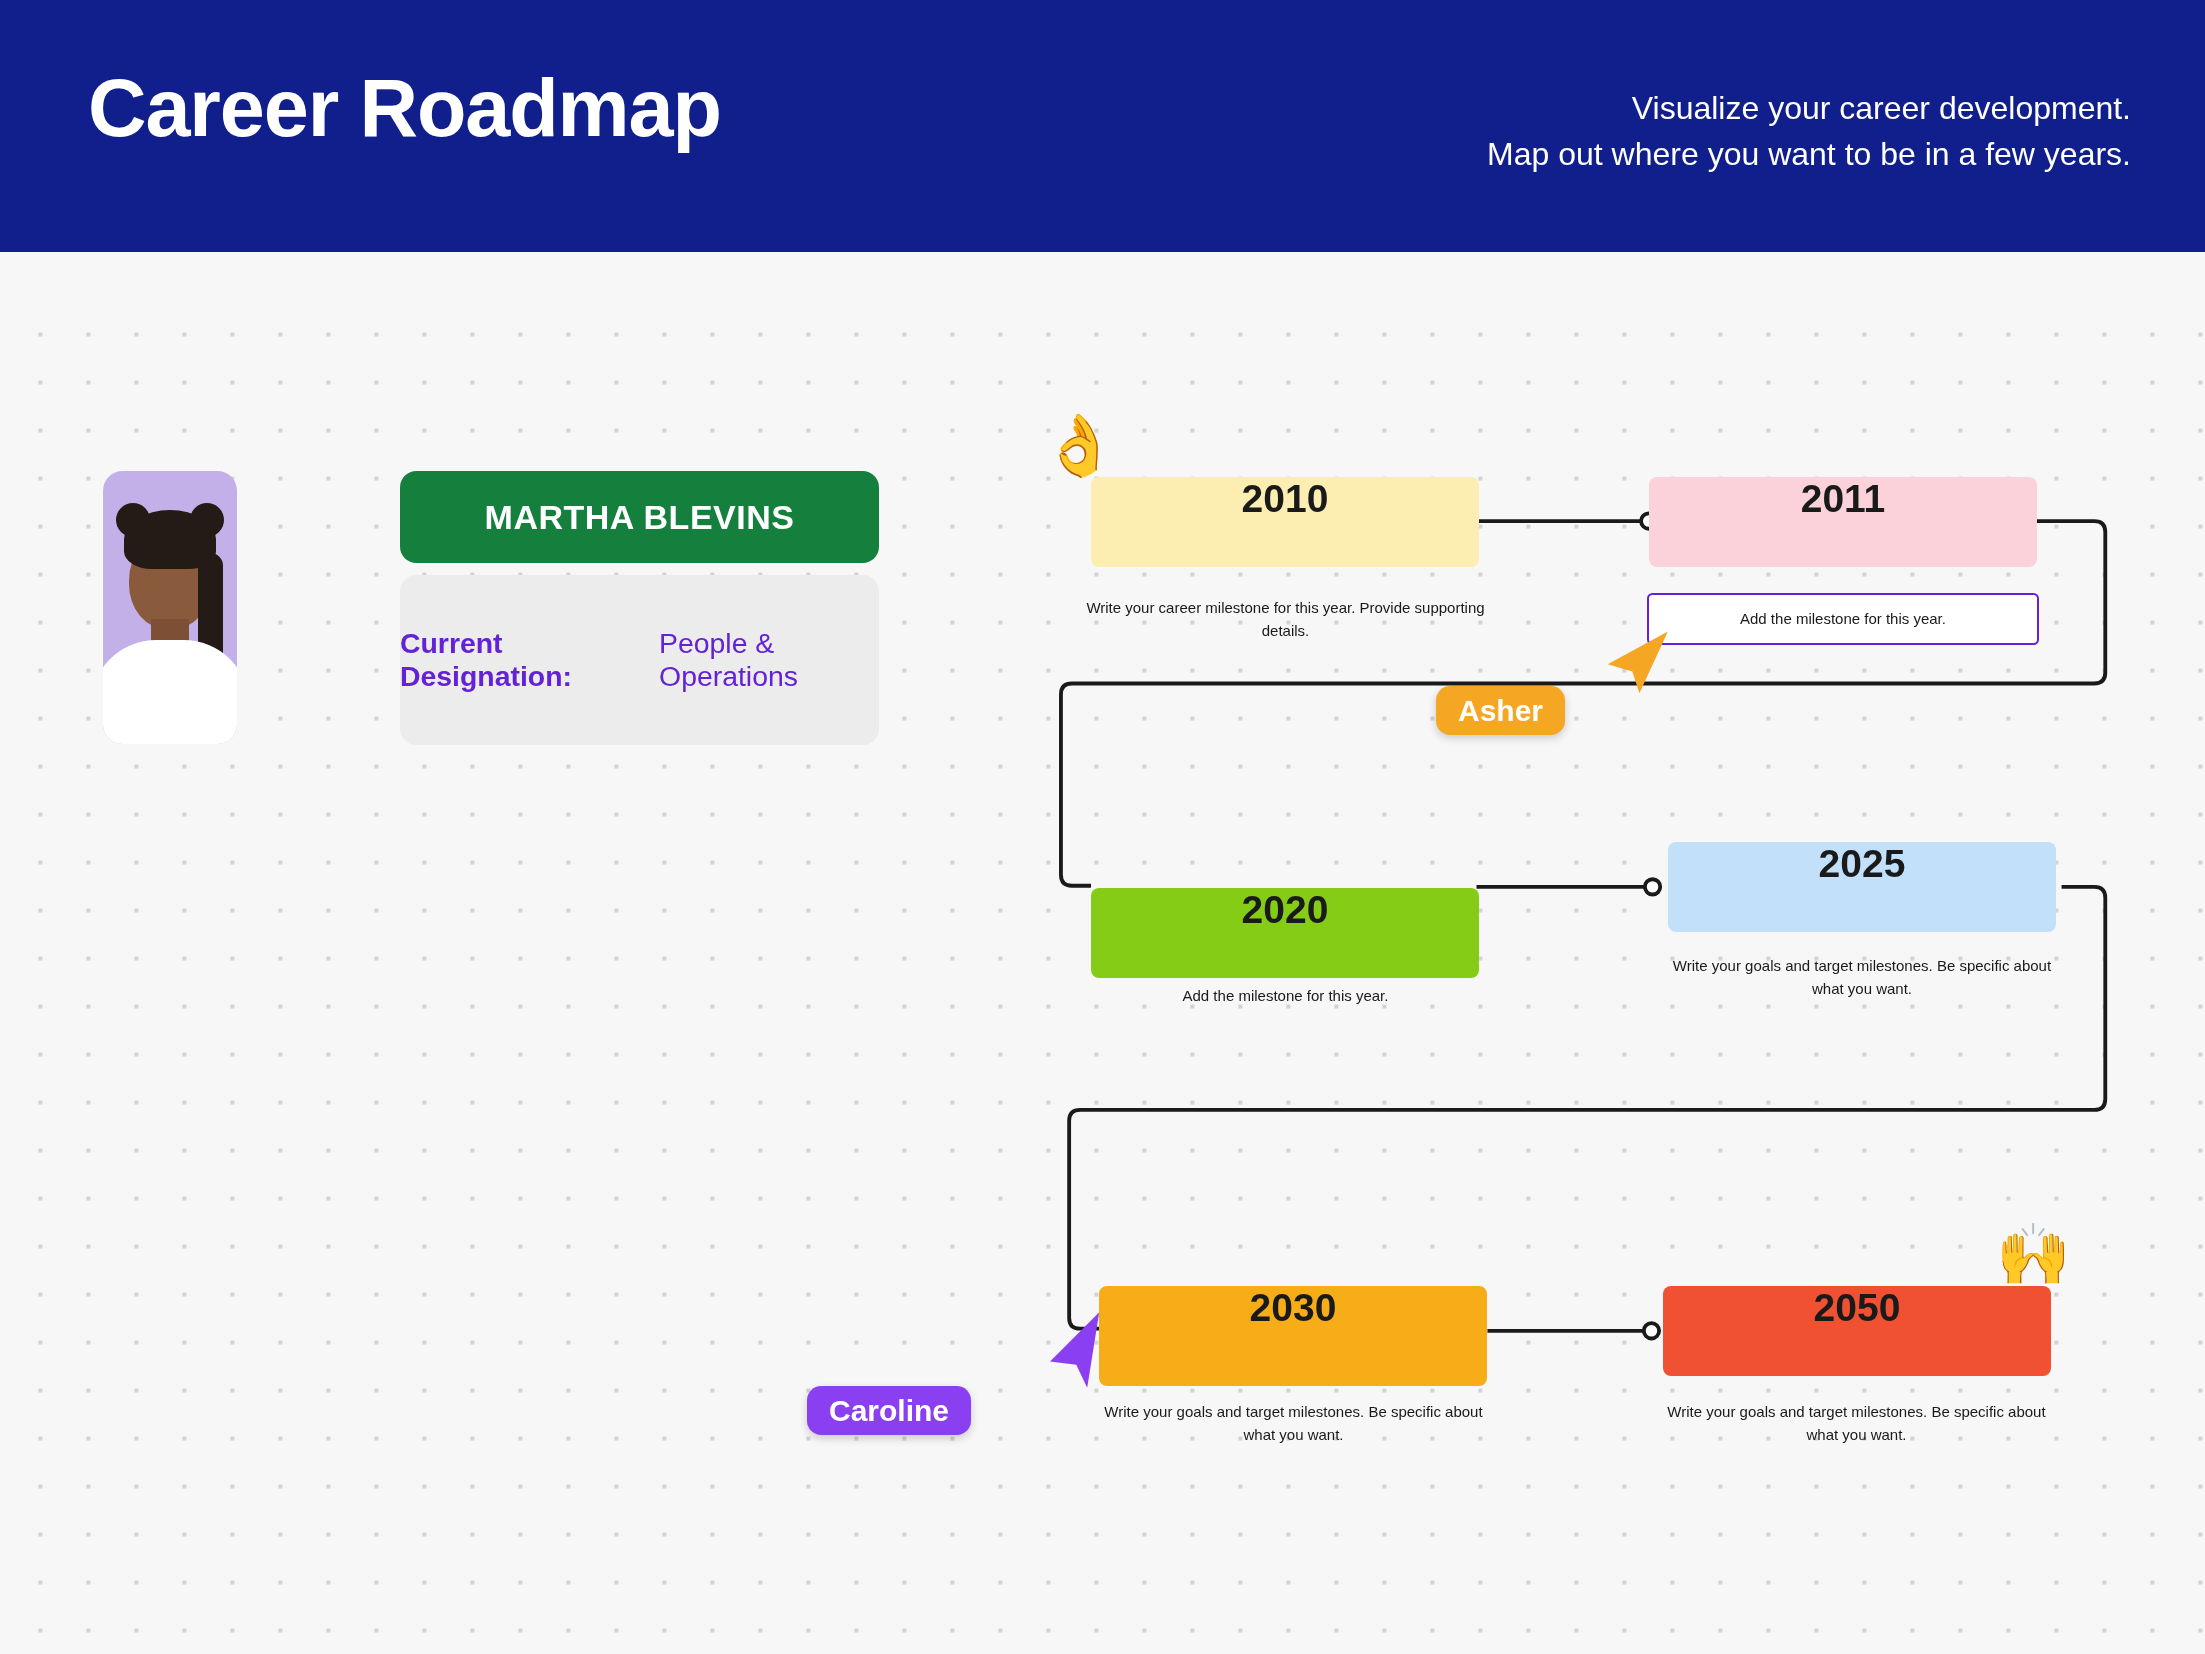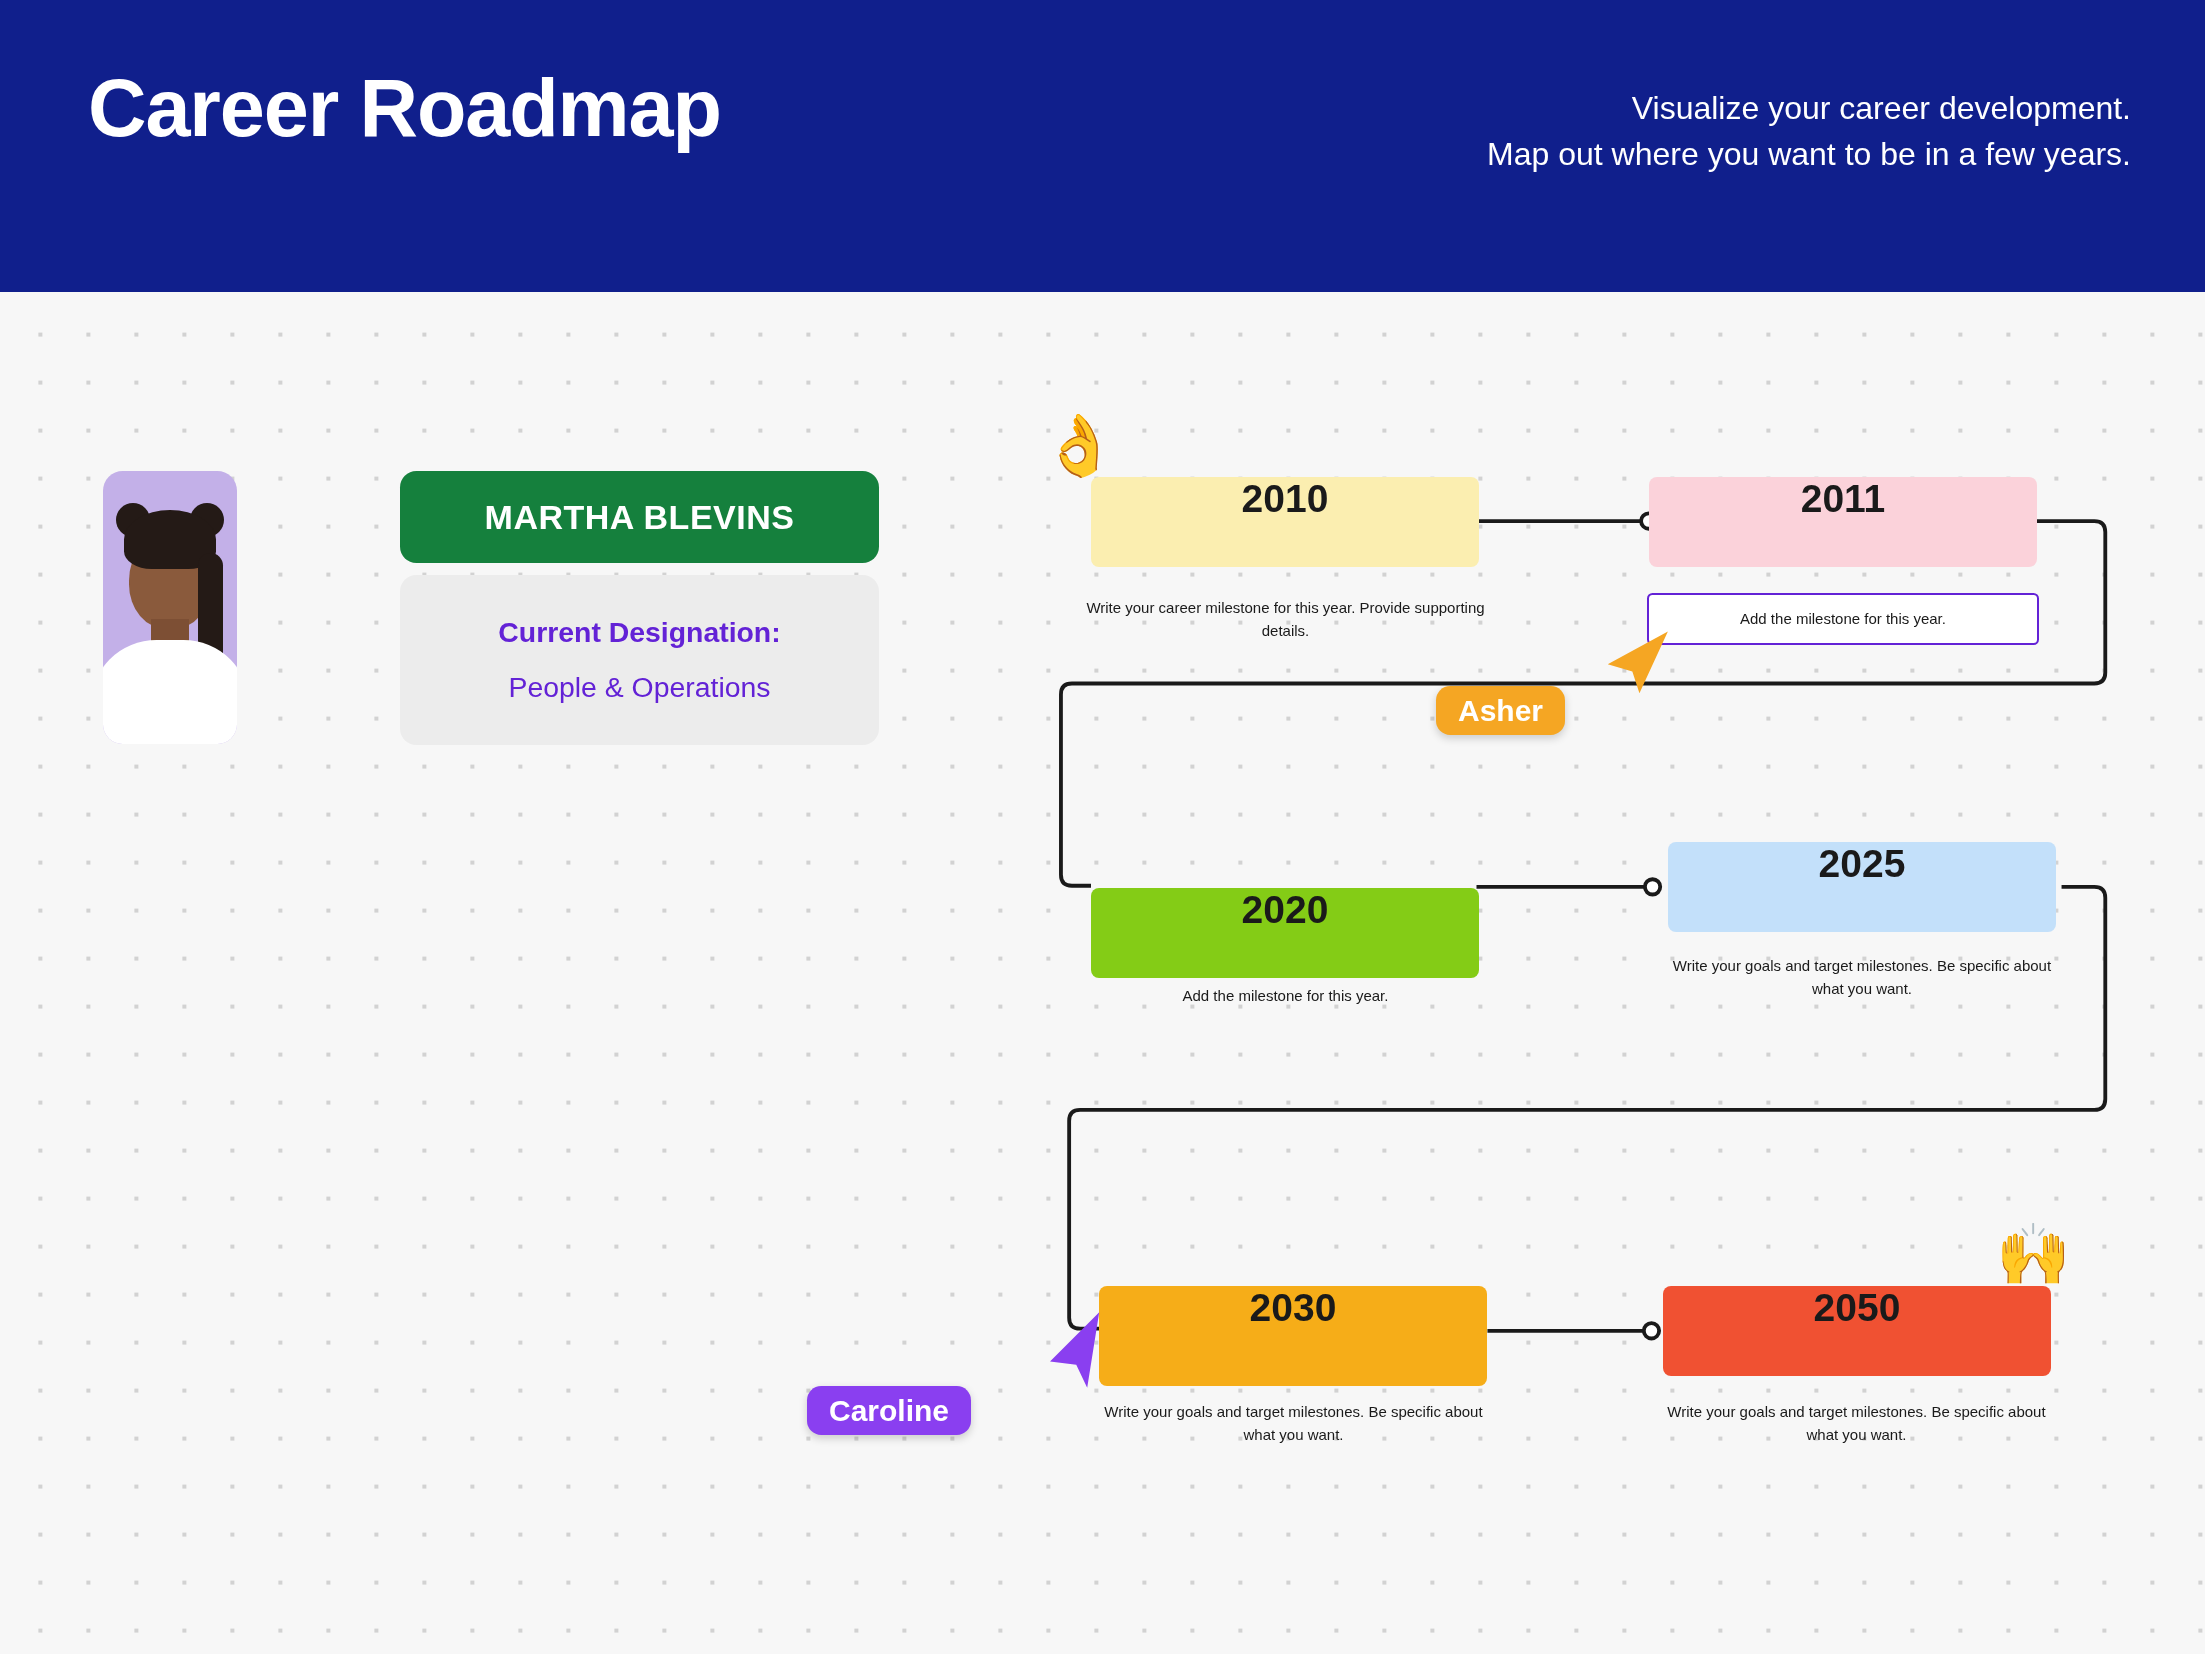--- a/index.html
+++ b/index.html
@@ -13,21 +13,21 @@
     background: #f7f7f7;
     overflow: hidden;
     position: relative;
   }
 
   
   .header {
     position: absolute;
     left: 0; top: 0;
     width: 2205px;
-    height: 292px;
+    height: 252px;
     background: #101f8c;
     box-sizing: border-box;
   }
   .header-title {
     position: absolute;
     left: 88px;
     top: 66px;
     font-size: 81px;
     font-weight: 700;
     color: #ffffff;
@@ -158,21 +158,21 @@
   }
   .designation-card {
     position: absolute;
     left: 400px;
     top: 575px;
     width: 479px;
     height: 170px;
     border-radius: 16.4px;
     background: #ececec;
     display: flex;
-    flex-direction: column;
+    flex-direction: row;
     align-items: center;
     justify-content: center;
     gap: 22px;
   }
   .designation-label {
     color: #6322d6;
     font-size: 28.4px;
     font-weight: 700;
   }
   .designation-value {

